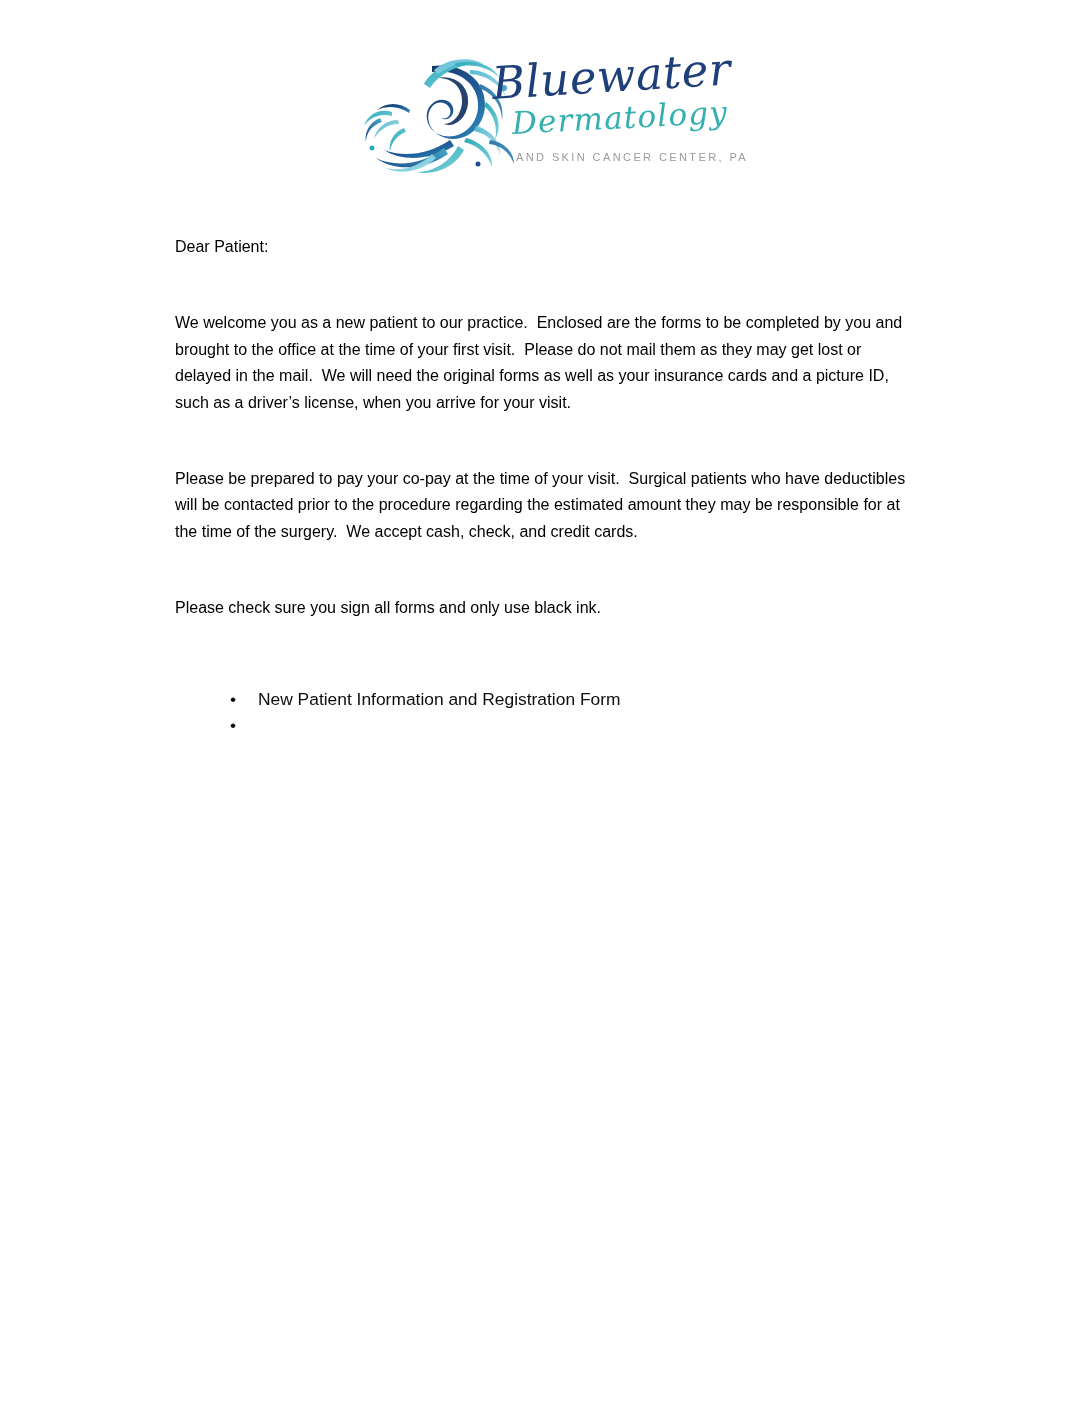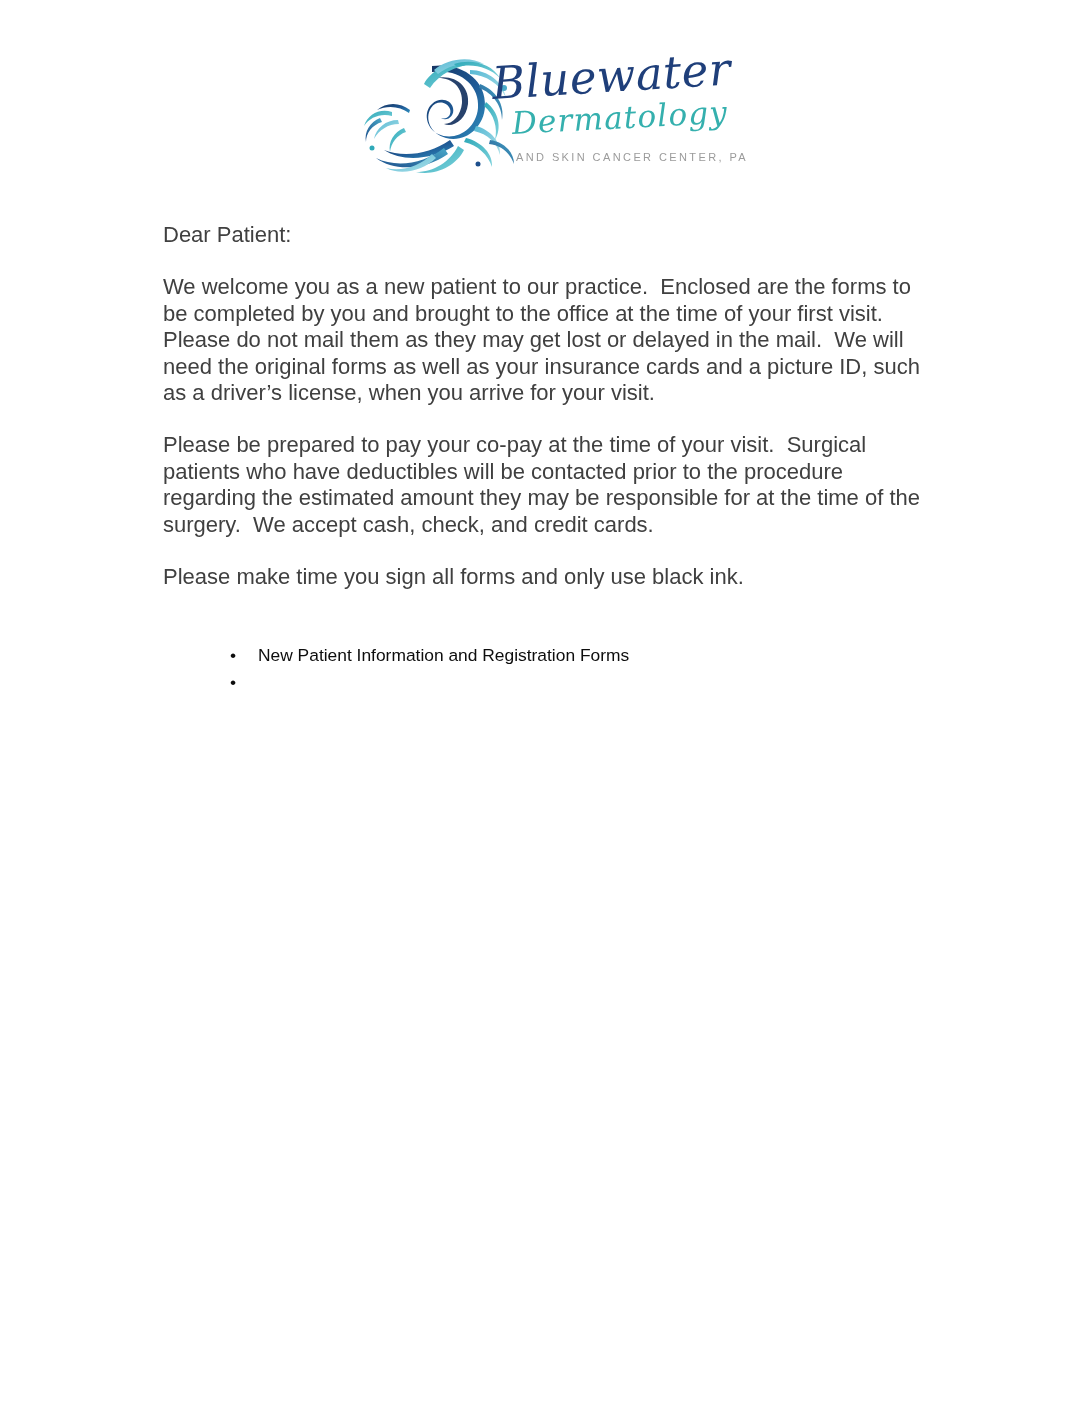--- a/index.html
+++ b/index.html
@@ -95,24 +95,24 @@
   }
 
   
   .letter {
     position: absolute;
     left: 163px;
     top: 222px;
     width: 768px;
   }
   .para {
-    font-size: 22px;
+    font-size: 16px;
     line-height: 26.4px;
-    color: #404040;
-    margin: 0;
+    color: #000000;
+    margin: 12px;
     white-space: pre-wrap;
   }
   .spacer-1 { height: 26px; }
   .spacer-2 { height: 26px; }
   .spacer-3 { height: 26px; }
   .spacer-4 { height: 52px; }
   .spacer-5 { height: 78px; }
 
   .bullet-list {
     list-style: none;
@@ -214,29 +214,29 @@
     <div class="spacer-1"></div>
 
     <p class="para">We welcome you as a new patient to our practice.  Enclosed are the forms to be completed by you and brought to the office at the time of your first visit.  Please do not mail them as they may get lost or delayed in the mail.  We will need the original forms as well as your insurance cards and a picture ID, such as a driver’s license, when you arrive for your visit.</p>
 
     <div class="spacer-2"></div>
 
     <p class="para">Please be prepared to pay your co-pay at the time of your visit.  Surgical patients who have deductibles will be contacted prior to the procedure regarding the estimated amount they may be responsible for at the time of the surgery.  We accept cash, check, and credit cards.</p>
 
     <div class="spacer-3"></div>
 
-    <p class="para">Please make time you sign all forms and only use black ink.</p>
+    <p class="para">Please check sure you sign all forms and only use black ink.</p>
 
     <div class="spacer-4"></div>
 
 
     <ul class="bullet-list">
       <li class="bullet-item">
         <span class="bullet-dot">•</span>
-        <span>New Patient Information and Registration Forms</span>
+        <span>New Patient Information and Registration Form</span>
       </li>
       <li class="bullet-item">
         <span class="bullet-dot">•</span>
       </li>
     </ul>
 
     <div class="spacer-5"></div>
 
 
   </div>

